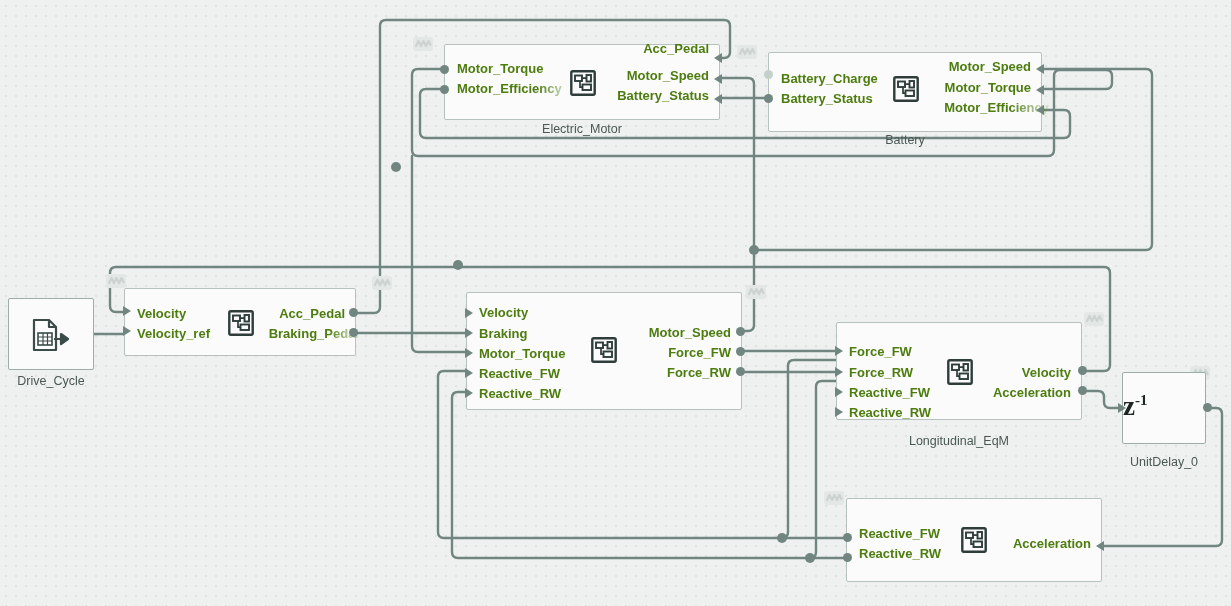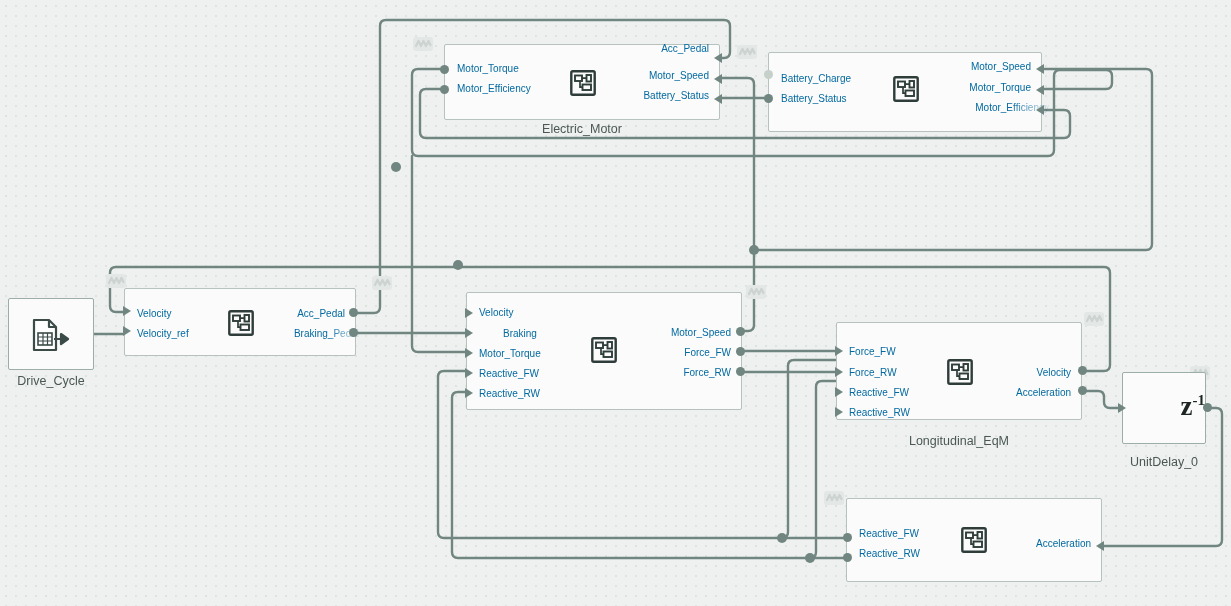--- a/index.html
+++ b/index.html
@@ -51,24 +51,25 @@
     text-align: center;
     font-size: 12.5px;
     color: #4a5754;
     white-space: nowrap;
     line-height: 14px;
   }
 
   
   .port-label {
     position: absolute;
-    font-size: 10px;
-    color: #0369a1;
+    font-size: 13px;
+    color: #4d7c0f;
     white-space: nowrap;
     line-height: 15px;
+    font-weight: bold;
   }
   .port-label.left  { text-align: left; }
   .port-label.right { text-align: right; }
   .port-label.clipped {
     overflow: hidden;
   }
 
   
   .port-dot {
     position: absolute;
@@ -110,21 +111,21 @@
     position: absolute;
     width: 44px;
     height: 36px;
   }
   .sheet-glyph svg { display: block; }
 
   
   .zlabel {
     position: absolute;
     width: 100%;
-    text-align: right;
+    text-align: left;
     font-family: "Liberation Serif", serif;
     font-weight: bold;
     font-size: 27px;
     color: #1d2623;
   }
   .zlabel sup {
     font-size: 15px;
     vertical-align: super;
   }
 </style>
@@ -301,33 +302,34 @@
     <span class="port-label right" style="right:10px; top:27px;">Motor_Torque</span>
     <span class="port-label right clipped" style="right:-8px; top:47px; width:130px; text-align:right;
                  -webkit-mask-image:linear-gradient(to right,#000 70%,rgba(0,0,0,0.12) 100%);
                  mask-image:linear-gradient(to right,#000 70%,rgba(0,0,0,0.12) 100%);">Motor_Efficiency</span>
   </div>
   <div class="port-dot" style="left:764px; top:70px; background:#c5d0cb;"></div>
   <div class="port-dot" style="left:764px; top:94px;"></div>
   <div class="port-arrow left" style="left:1036px; top:64px;"></div>
   <div class="port-arrow left" style="left:1036px; top:85px;"></div>
   <div class="port-arrow left" style="left:1036px; top:105px;"></div>
+  <div class="block-caption" style="left:768px; top:133px; width:274px;">Battery</div>
 
   <div class="subsystem" style="left:466px; top:292px; width:276px; height:118px;">
     <div class="sub-glyph" style="left:124px; top:44px;">
       <svg width="26" height="26" viewBox="0 0 26 26">
         <rect x="1.3" y="1.3" width="23.4" height="23.4" rx="1.5" fill="none" stroke="#2e3d3a" stroke-width="2.4"></rect>
         <rect x="5" y="5.5" width="7" height="5.5" fill="none" stroke="#2e3d3a" stroke-width="1.9"></rect>
         <rect x="16.5" y="5" width="4.5" height="6.5" fill="none" stroke="#2e3d3a" stroke-width="1.9"></rect>
         <rect x="12.5" y="14.5" width="8.5" height="5.5" fill="none" stroke="#2e3d3a" stroke-width="1.9"></rect>
         <path d="M12 8.2 H16.5 M10 11 V17.2 H12.5" fill="none" stroke="#2e3d3a" stroke-width="1.7"></path>
       </svg>
     </div>
     <span class="port-label left" style="left:12px; top:12px;">Velocity</span>
-    <span class="port-label left" style="left:12px; top:33px;margin-left:24px;">Braking</span>
+    <span class="port-label left" style="left:12px; top:33px;">Braking</span>
     <span class="port-label left" style="left:12px; top:53px;">Motor_Torque</span>
     <span class="port-label left" style="left:12px; top:73px;">Reactive_FW</span>
     <span class="port-label left" style="left:12px; top:93px;">Reactive_RW</span>
     <span class="port-label right" style="right:10px; top:32px;">Motor_Speed</span>
     <span class="port-label right" style="right:10px; top:52px;">Force_FW</span>
     <span class="port-label right" style="right:10px; top:72px;">Force_RW</span>
   </div>
   <div class="port-arrow right" style="left:465px; top:308px;"></div>
   <div class="port-arrow right" style="left:465px; top:328px;"></div>
   <div class="port-arrow right" style="left:465px; top:348px;"></div>

